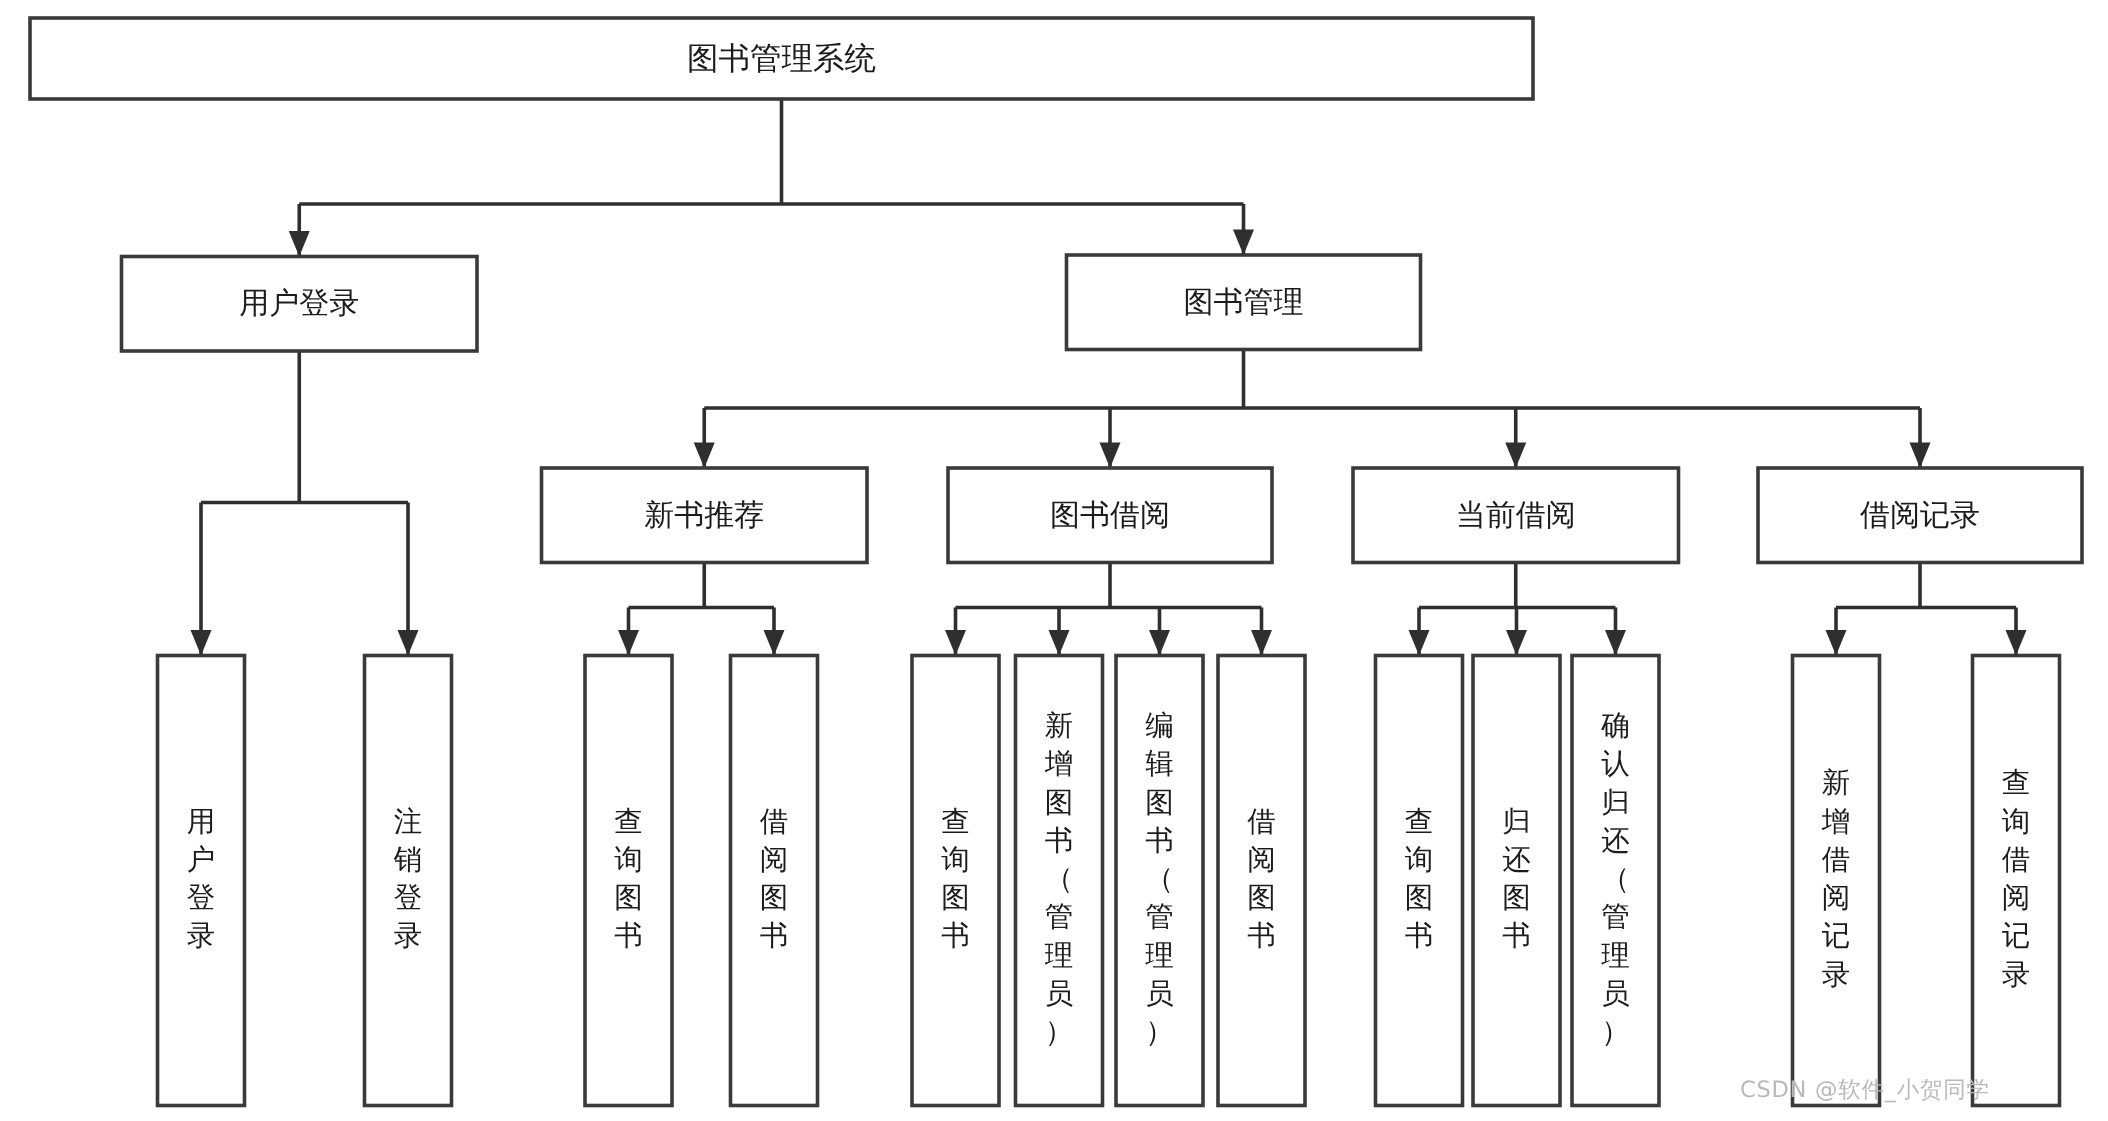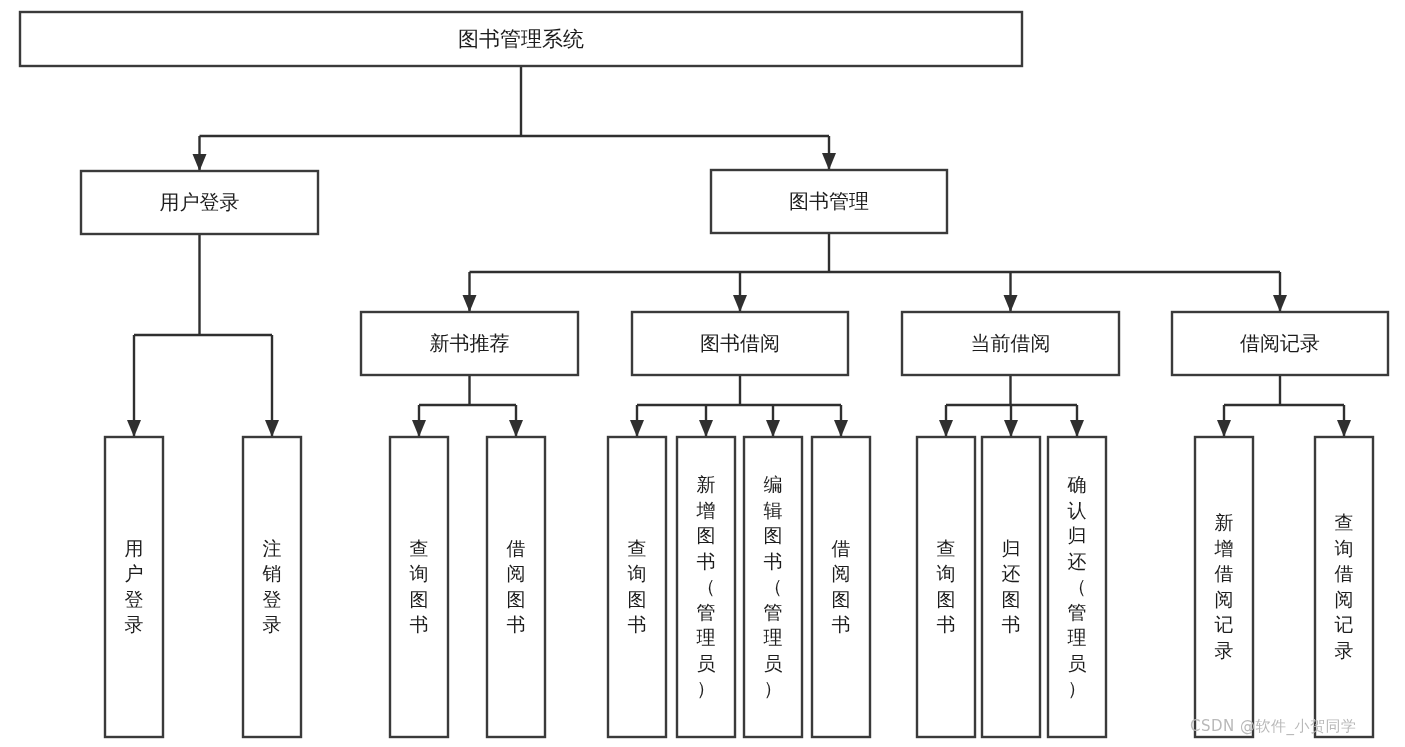--- a/index.html
+++ b/index.html
@@ -16,21 +16,21 @@
     fill:#1c1c1c;font-family:"DejaVu Sans","Liberation Sans",sans-serif;
     text-anchor:middle;dominant-baseline:middle;
   }
   .lvl0-label{font-size:21px;}
   .lvl1-label{font-size:20px;}
   .lvl2-label{font-size:20px;}
   .leaf-label{font-size:19px;}
   .watermark{
     position:absolute;font-size:15px;color:#b9b9b9;white-space:nowrap;
     font-family:"DejaVu Sans","Liberation Sans",sans-serif;
-    left:1190px;top:717px;letter-spacing:.5px;
+    left:1160px;top:717px;letter-spacing:.5px;
   }
 </style>
 </head>
 <body>
 
 <svg id="diagram" viewBox="0 0 1405 747">
     <g>
       <line x1="521" y1="66" x2="521" y2="136" class="link"></line>
       <line x1="199.5" y1="136" x2="829" y2="136" class="link"></line>
       <line x1="199.5" y1="136" x2="199.5" y2="171" class="link"></line>

